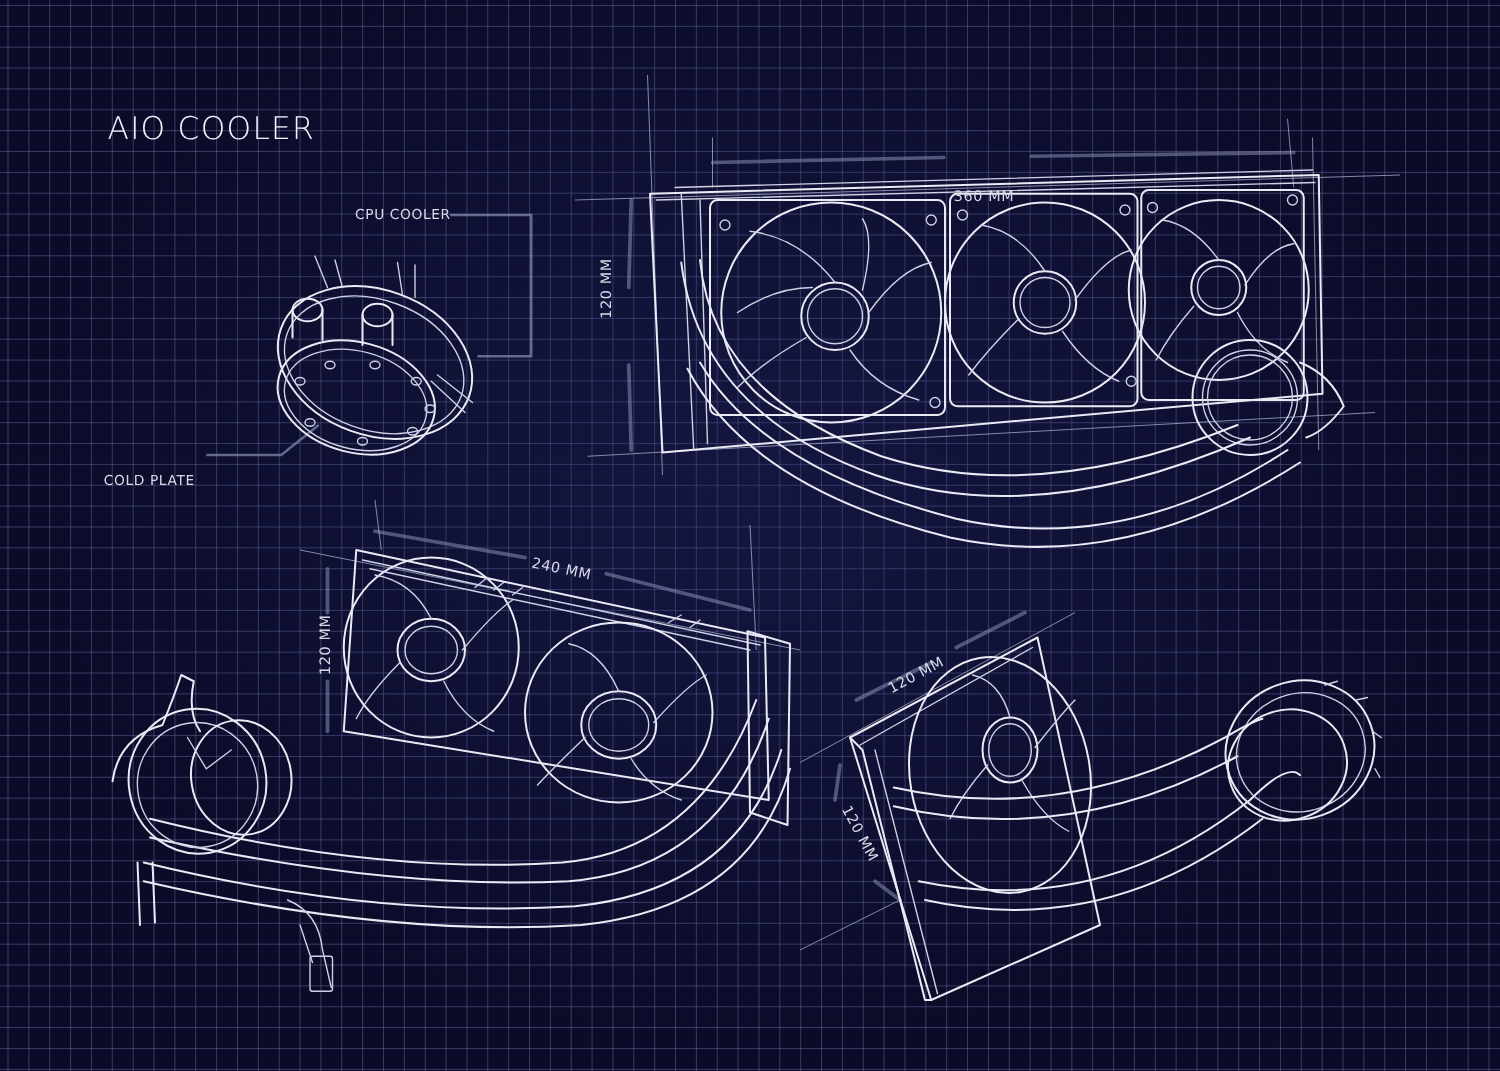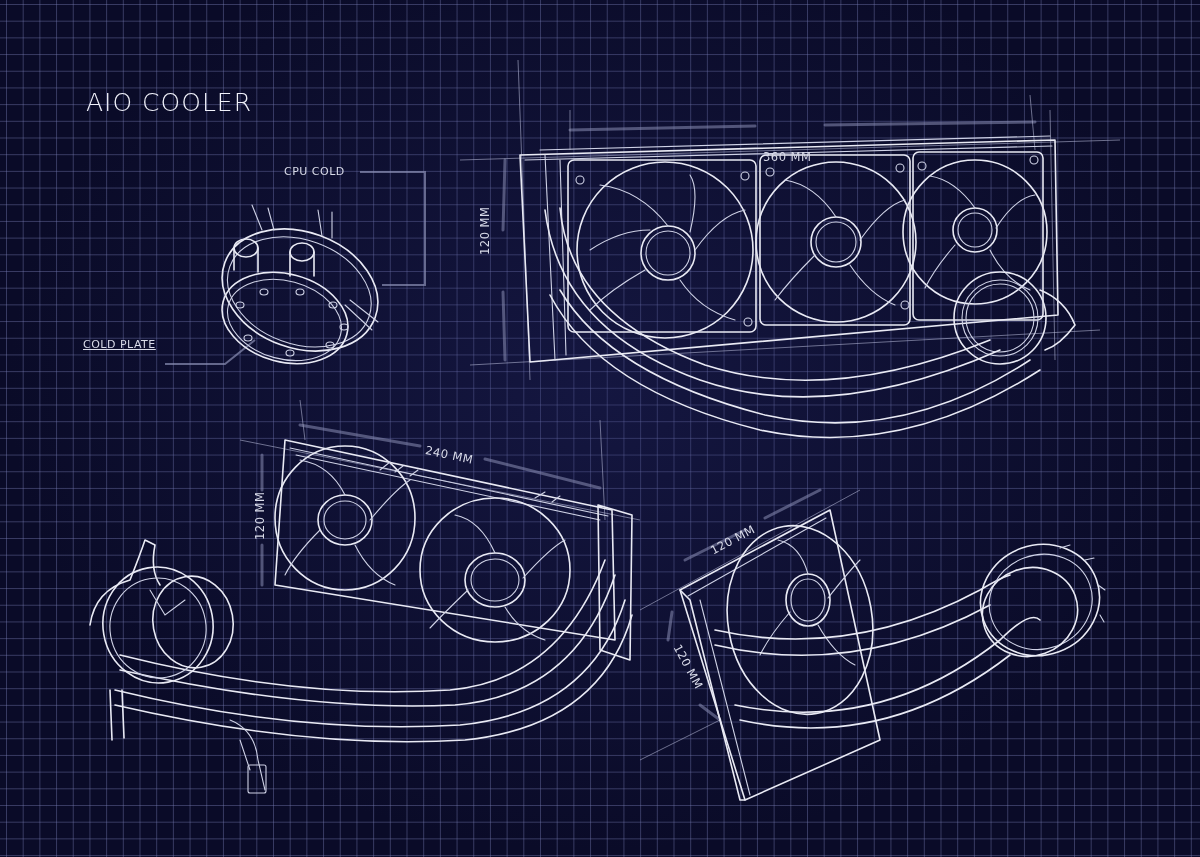--- a/index.html
+++ b/index.html
@@ -209,22 +209,22 @@
 
       <ellipse class="ln" cx="1040" cy="600" rx="60" ry="55" transform="rotate(-20 1040 600)"></ellipse>
       <ellipse class="ln2" cx="1040" cy="602" rx="52" ry="47" transform="rotate(-20 1040 600)"></ellipse>
       <ellipse class="ln" cx="1030" cy="612" rx="48" ry="44" transform="rotate(-20 1030 612)"></ellipse>
       <path class="ln2" d="M1060 548 L1070 545 M1085 560 L1094 558 M1098 585 L1105 590 M1100 615 L1104 622"></path>
     </g>
   </svg>
 
   <div class="lbl title">AIO COOLER</div>
 
-  <div class="lbl callout" style="left:284px;top:165px;">CPU COLD</div>
-  <div class="lbl callout" style="left:83px;top:338px;text-decoration:underline;">COLD PLATE</div>
+  <div class="lbl callout" style="left:284px;top:165px;">CPU COOLER</div>
+  <div class="lbl callout" style="left:83px;top:378px;">COLD PLATE</div>
 
   <div class="lbl dim" style="left:763px;top:118px;margin-top:32px;">360 MM</div>
   <div class="lbl dim" style="left:478px;top:255px;transform:rotate(-90deg);transform-origin:left top;">120 MM</div>
 
   <div class="lbl dim" style="left:427px;top:443px;transform:rotate(12deg);transform-origin:left top;">240 MM</div>
   <div class="lbl dim" style="left:253px;top:540px;transform:rotate(-90deg);transform-origin:left top;">120 MM</div>
 
   <div class="lbl dim" style="left:708px;top:545px;transform:rotate(-28deg);transform-origin:left top;">120 MM</div>
   <div class="lbl dim" style="left:683px;top:642px;transform:rotate(62deg);transform-origin:left top;">120 MM</div>
 

